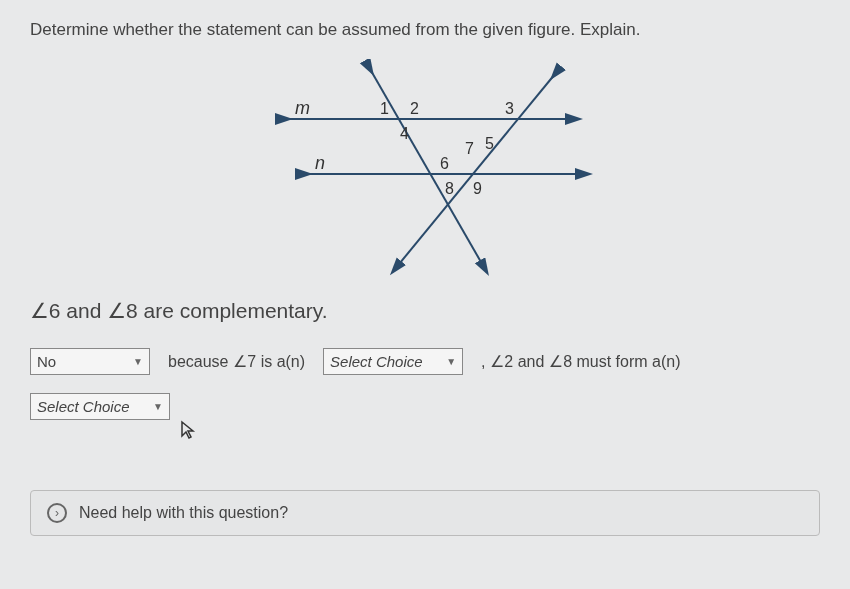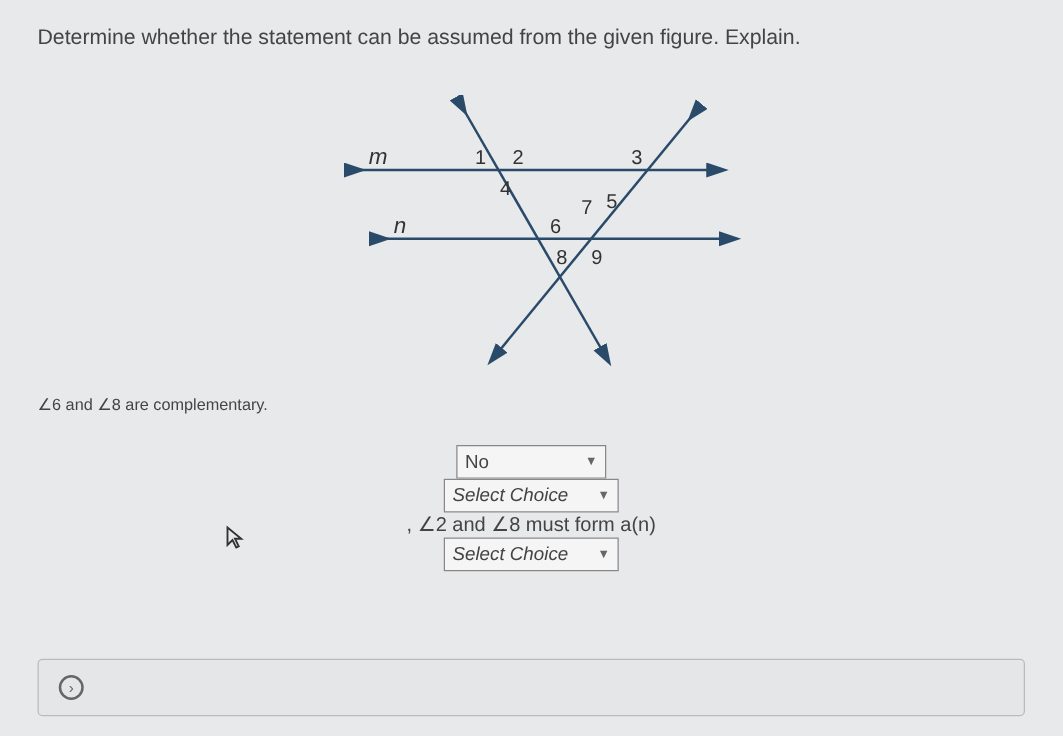--- a/index.html
+++ b/index.html
@@ -8,43 +8,42 @@
       height: 589px;
       font-family: Arial, sans-serif;
       background: #e8e9ea;
       padding: 20px 30px;
       color: #333;
       position: relative;
     }
     .question-text {
       font-size: 17px;
       color: #444;
-      margin-bottom: 36px;
+      margin-bottom: 19px;
     }
     .figure-container {
       width: 400px;
       height: 220px;
       margin: 10px auto 20px;
       position: relative;
     }
     .statement {
-      font-size: 13px;
+      font-size: 21px;
       color: #444;
       margin-top: 10px;
       margin-bottom: 25px;
     }
     .answer-row {
       display: flex;
       align-items: center;
       flex-wrap: wrap;
-      gap: 0;
+      gap: 18px;
       font-size: 16px;
       color: #444;
       margin-bottom: 40px;
-      flex-direction: column;
     }
     .select-box {
       border: 1px solid #888;
       background: #f5f5f5;
       padding: 4px 6px;
       font-size: 15px;
       color: #444;
       display: inline-flex;
       align-items: center;
       gap: 6px;
@@ -118,32 +117,34 @@
   </svg>
 </div>
 
 <div class="statement">∠6 and ∠8 are complementary.</div>
 
 <div class="answer-row">
   <div class="select-box">
     <span>No</span>
     <span class="select-arrow">▼</span>
   </div>
+  <span>because ∠7 is a(n)</span>
   <div class="select-box wide">
     <span>Select Choice</span>
     <span class="select-arrow">▼</span>
   </div>
   <span>, ∠2 and ∠8 must form a(n)</span>
   <div class="select-box wide">
     <span>Select Choice</span>
     <span class="select-arrow">▼</span>
   </div>
 </div>
 
 <div class="cursor">
   <svg width="16" height="20" viewBox="0 0 16 20">
     <path d="M2,2 L2,16 L6,12 L9,18 L11,17 L8,11 L13,11 Z" fill="none" stroke="#333" stroke-width="1.5"></path>
   </svg>
 </div>
 
 <div class="help-row">
   <span class="help-icon">›</span>
+  <span>Need help with this question?</span>
 </div>
 
 </body></html>

